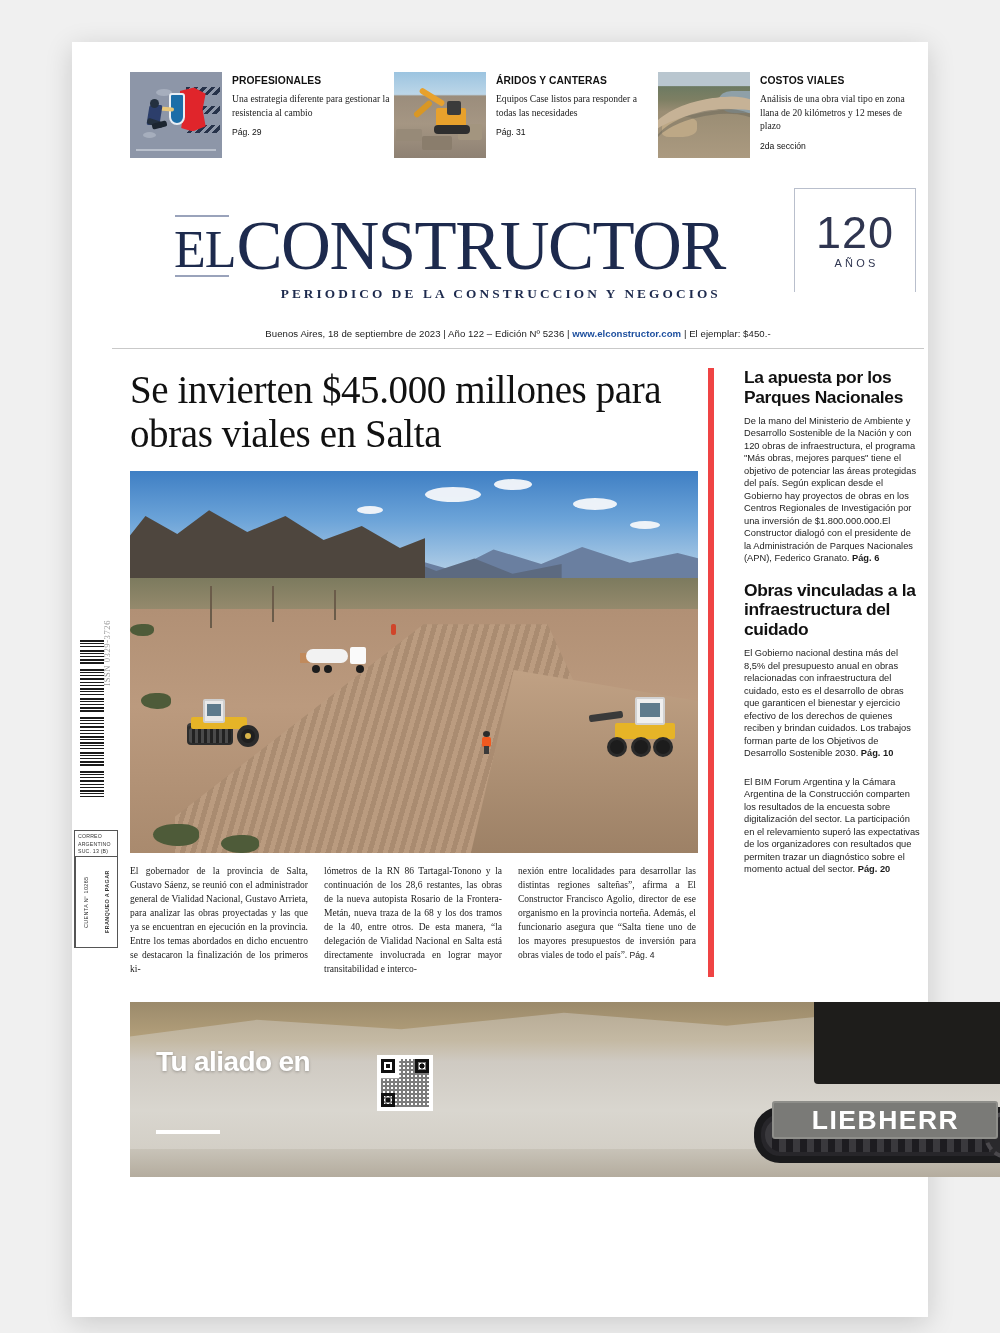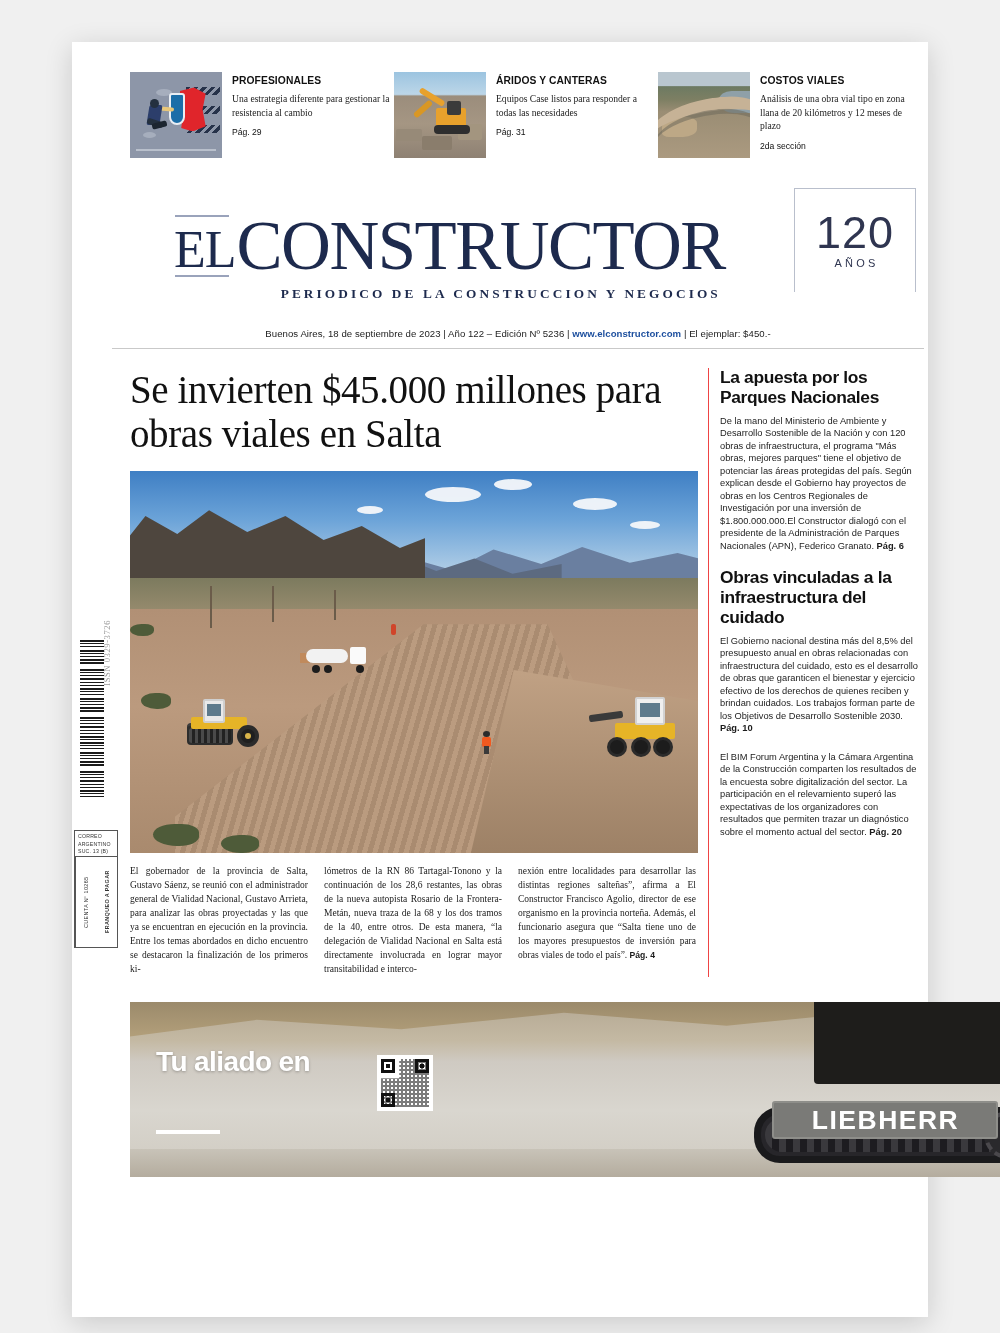--- a/index.html
+++ b/index.html
@@ -246,21 +246,21 @@
     height: 1px; background: #c9c9c9;
   }
 
   
   .mainarea {
     position: absolute; left: 58px; top: 326px; width: 790px;
   }
   .cols { display: flex; }
   .col-main { width: 578px; }
   .col-side {
-    width: 212px; padding-left: 11px; border-left: 1px solid #ef4444;
+    width: 212px; padding-left: 30px; border-left: 6px solid #ef4444;
   }
 
   .headline {
     font-family: "Liberation Serif", serif;
     font-size: 39px; line-height: 1.12; color: #111;
     letter-spacing: -0.4px; margin-bottom: 16px;
   }
   .hero-photo {
     width: 568px; height: 382px; position: relative; overflow: hidden;
     background: #b49a80;
@@ -406,21 +406,21 @@
   
   .body-cols {
     display: flex; gap: 16px; margin-top: 12px; width: 568px;
   }
   .bcol {
     width: 178px;
     font-family: "Liberation Serif", serif;
     font-size: 9.5px; line-height: 1.47; color: #1a1a1a;
     text-align: justify; hyphens: auto;
   }
-  .bcol .pg { font-family: "Liberation Sans", sans-serif; font-weight: bold; font-size: 8.6px; }
+  .bcol .pg { font-family: "Liberation Sans", sans-serif; font-weight: normal; font-size: 8.6px; }
 
   
   .side-art { margin-bottom: 16px; }
   .side-art h2 {
     font-family: "Liberation Sans", sans-serif;
     font-size: 17.4px; line-height: 1.14; color: #111;
     font-weight: bold; letter-spacing: -0.35px; margin-bottom: 7px;
   }
   .side-art p {
     font-family: "Liberation Sans", sans-serif;

